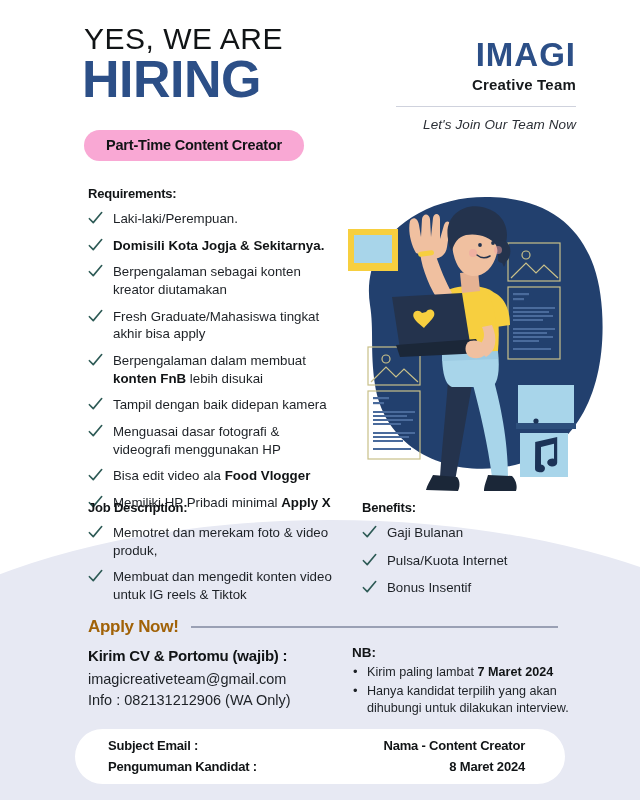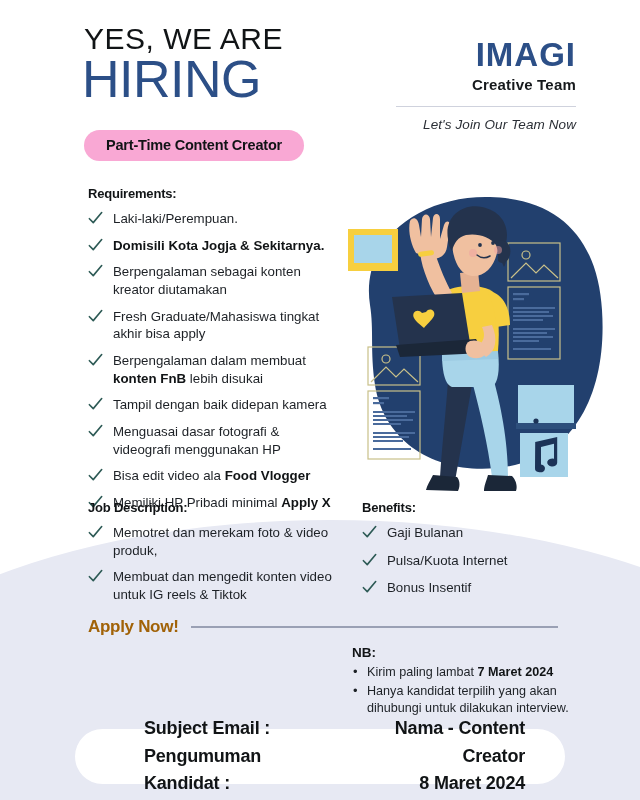--- a/index.html
+++ b/index.html
@@ -27,21 +27,21 @@
   #header{
     position:absolute; top:0; left:0; width:640px; height:175px; z-index:3;
   }
   #yes-we-are{
     position:absolute; left:84px; top:22px;
     font-size:30px; font-weight:400; letter-spacing:.5px;
     color:#111416;
   }
   #hiring-title{
     position:absolute; left:82px; top:53px;
-    font-size:52px; font-weight:400; letter-spacing:-.5px;
+    font-size:52px; font-weight:700; letter-spacing:-.5px;
     color:#2c4f87; line-height:1;
   }
   #role-badge{
     position:absolute; left:84px; top:130px;
     background:#f9a8d4; border-radius:18px;
     padding:7px 22px 8px;
     font-size:14.5px; font-weight:700; color:#111416;
     letter-spacing:-.2px;
   }
 
@@ -96,21 +96,21 @@
 
   
   #footer-card{
     position:absolute; left:75px; top:729px; width:490px; height:55px;
     background:#ffffff; border-radius:28px; z-index:3;
     display:flex; align-items:center;
   }
   #fc-left{ margin-left:33px; }
   #fc-right{ margin-left:auto; margin-right:40px; text-align:right; }
   #fc-left div, #fc-right div{
-    font-size:18px; font-weight:700; color:#111416; line-height:1.55; letter-spacing:-.2px;margin-left:36px;
+    font-size:13px; font-weight:700; color:#111416; line-height:1.55; letter-spacing:-.2px;
   }
 
   
   #illustration{ position:absolute; left:330px; top:185px; width:300px; height:330px; z-index:2; }
 </style>
 </head>
 <body>
 
 <div id="lavender-blob"></div>
 
@@ -297,20 +297,25 @@
             <path d="M1.5 8.2 L5.6 12.4 L14.6 1.6" fill="none" stroke="#2d5a55" stroke-width="1.7" stroke-linecap="round" stroke-linejoin="round"></path>
           </svg></span><span>Bonus Insentif</span></li>
     </ul>
 </div>
 
 <div id="apply">
   <div id="apply-head">
     <div id="apply-now">Apply Now!</div>
     <div id="apply-rule"></div>
   </div>
+  <div id="apply-body">
+    <div id="cv-label">Kirim CV &amp; Portomu (wajib) :</div>
+    <div id="cv-email">imagicreativeteam@gmail.com</div>
+    <div id="cv-info">Info : 082131212906 (WA Only)</div>
+  </div>
 </div>
 
 <div id="nb">
   <div id="nb-title">NB:</div>
   <ul>
       <li>Kirim paling lambat <b>7 Maret 2024</b></li>
       <li>Hanya kandidat terpilih yang akan dihubungi untuk dilakukan interview.</li>
     </ul>
 </div>
 

